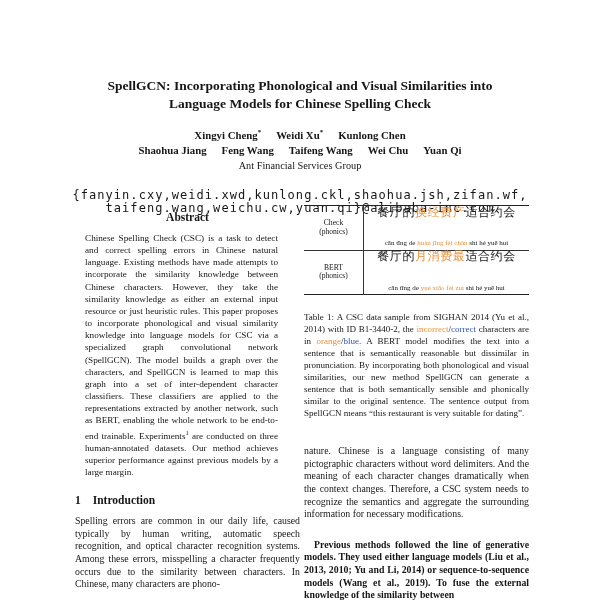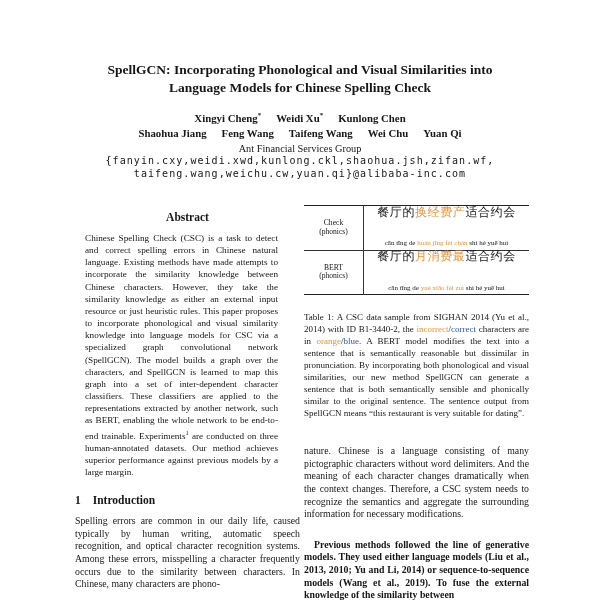--- a/index.html
+++ b/index.html
@@ -3,26 +3,26 @@
 <meta charset="utf-8">
 <style>
   html,body { margin:0; padding:0; background:#888; }
   .page {
     position:relative; width:600px; height:600px; margin:0 auto;
     background:#ffffff; overflow:hidden;
     font-family:"Liberation Serif", serif; color:#161616;
   }
   
   .hdr { position:absolute; top:61px; left:0; right:0; text-align:center; }
-  .title { width:432px; margin:0 auto; font-size:13.5px; font-weight:700; line-height:17.5px; }
+  .title { width:432px; margin:16px auto; font-size:13.5px; font-weight:700; line-height:17.5px; }
   .authors { display:flex; justify-content:center; align-items:baseline; gap:15px; font-weight:700; font-size:10.8px; margin-top:15px; }
   .authors.row2 { margin-top:3px; }
   sup.amark { font-size:7px; }
   .affil { font-size:10.3px; margin-top:4px; }
-  .emails { font-family:"DejaVu Sans Mono", monospace; font-size:10px; letter-spacing:1.05px; line-height:13.5px; margin-top:0; }
+  .emails { font-family:"DejaVu Sans Mono", monospace; font-size:12px; letter-spacing:1.05px; line-height:13.5px; margin-top:18px; }
   
   .cols { position:absolute; top:198px; left:75px; width:458px; display:flex; gap:4px; }
   .col { width:225px; }
   
   .abs-h { text-align:center; font-weight:700; font-size:11.5px; margin:13px 0 0; }
   .abs-p { margin:9px 22px 0 10px; font-size:9.2px; line-height:12.15px; text-align:justify; }
   .abs-p sup { font-size:6.5px; }
   .sec-h { font-weight:700; font-size:11.5px; margin:16px 0 0; }
   .sec-h .num { margin-right:12px; }
   .bodyp { margin:9px 0 0; font-size:9.8px; line-height:12.6px; text-align:justify; }

